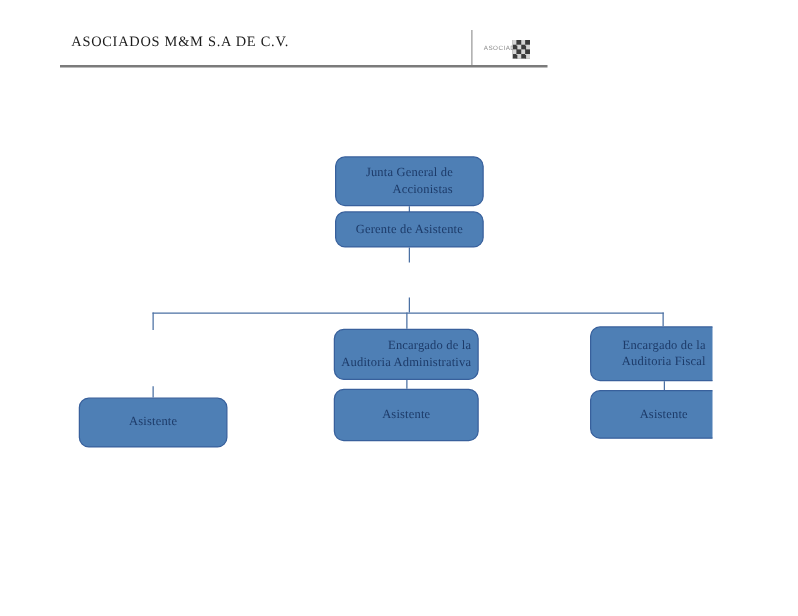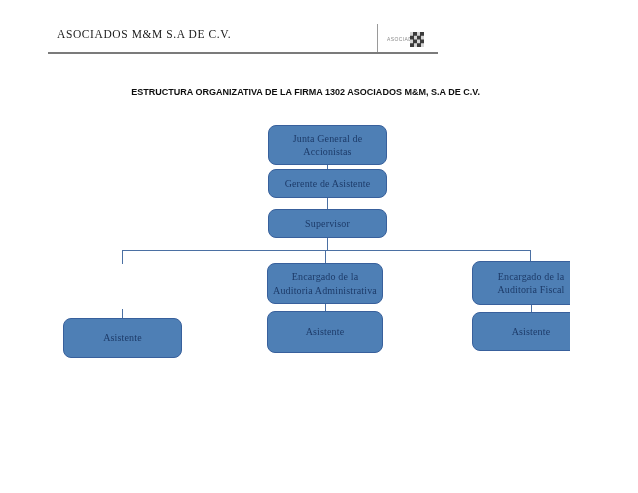--- a/index.html
+++ b/index.html
@@ -50,21 +50,21 @@
   
   .node{
     position:absolute;
     background:#4e7fb5;
     border:1.5px solid #38609c;
     border-radius:8px;
     box-sizing:border-box;
     color:#1d3b69;
     font-size:10px;line-height:1.32;letter-spacing:.15px;
     display:flex;align-items:center;justify-content:center;
-    text-align:center;white-space:pre-line;
+    text-align:right;white-space:pre-line;
     padding:0 1px;
   }
   .node-junta      {left:268px;top:125px;width:119px;height:40px;}
   .node-gerente    {left:268px;top:169px;width:119px;height:29px;}
   .node-supervisor {left:268px;top:209px;width:119px;height:29px;}
   .node-enc-fin    {left:63px; top:264px;width:119px;height:45px;}
   .node-asis-fin   {left:63px; top:318px;width:119px;height:40px;}
   .node-enc-adm    {left:267px;top:263px;width:116px;height:41px;}
   .node-asis-adm   {left:267px;top:311px;width:116px;height:42px;}
   .node-enc-fis    {left:472px;top:261px;width:118px;height:44px;}
@@ -86,39 +86,35 @@
 <body>
 
 <div class="slide">
 
   <div class="company-name">ASOCIADOS M&amp;M S.A DE C.V.</div>
   <div class="header-vline"></div>
   <div class="logo-text">ASOCIADOS</div>
   <div class="logo-mark"></div>
   <div class="header-rule"></div>
 
-  <div class="title-row">
-    <div class="slide-title">ESTRUCTURA ORGANIZATIVA DE LA FIRMA 1302 ASOCIADOS M&amp;M, S.A DE C.V.</div>
-  </div>
 
   <div class="conn conn-junta-gerente"></div>
   <div class="conn conn-gerente-supervisor"></div>
   <div class="conn conn-supervisor-down"></div>
   <div class="conn conn-branch-horizontal"></div>
   <div class="conn conn-drop-left"></div>
   <div class="conn conn-drop-middle"></div>
   <div class="conn conn-drop-right"></div>
   <div class="conn conn-fin-asistente"></div>
   <div class="conn conn-adm-asistente"></div>
   <div class="conn conn-fis-asistente"></div>
 
   <div class="node node-junta">Junta General de
 Accionistas</div>
   <div class="node node-gerente">Gerente de Asistente</div>
-  <div class="node node-supervisor">Supervisor</div>
 
   <div class="node node-asis-fin">Asistente</div>
 
   <div class="node node-enc-adm">Encargado de la
 Auditoria Administrativa</div>
   <div class="node node-asis-adm">Asistente</div>
 
   <div class="node node-enc-fis">Encargado de la
 Auditoria Fiscal</div>
   <div class="node node-asis-fis">Asistente</div>

